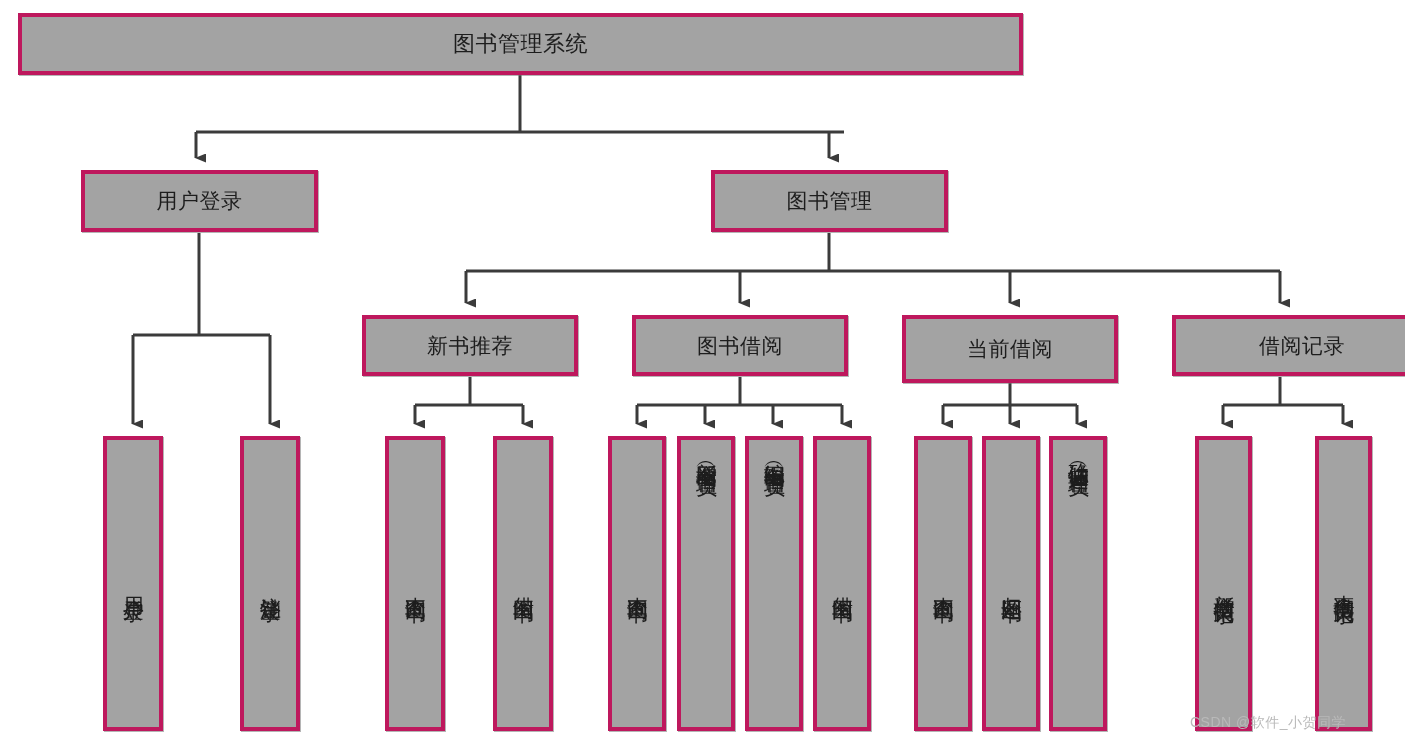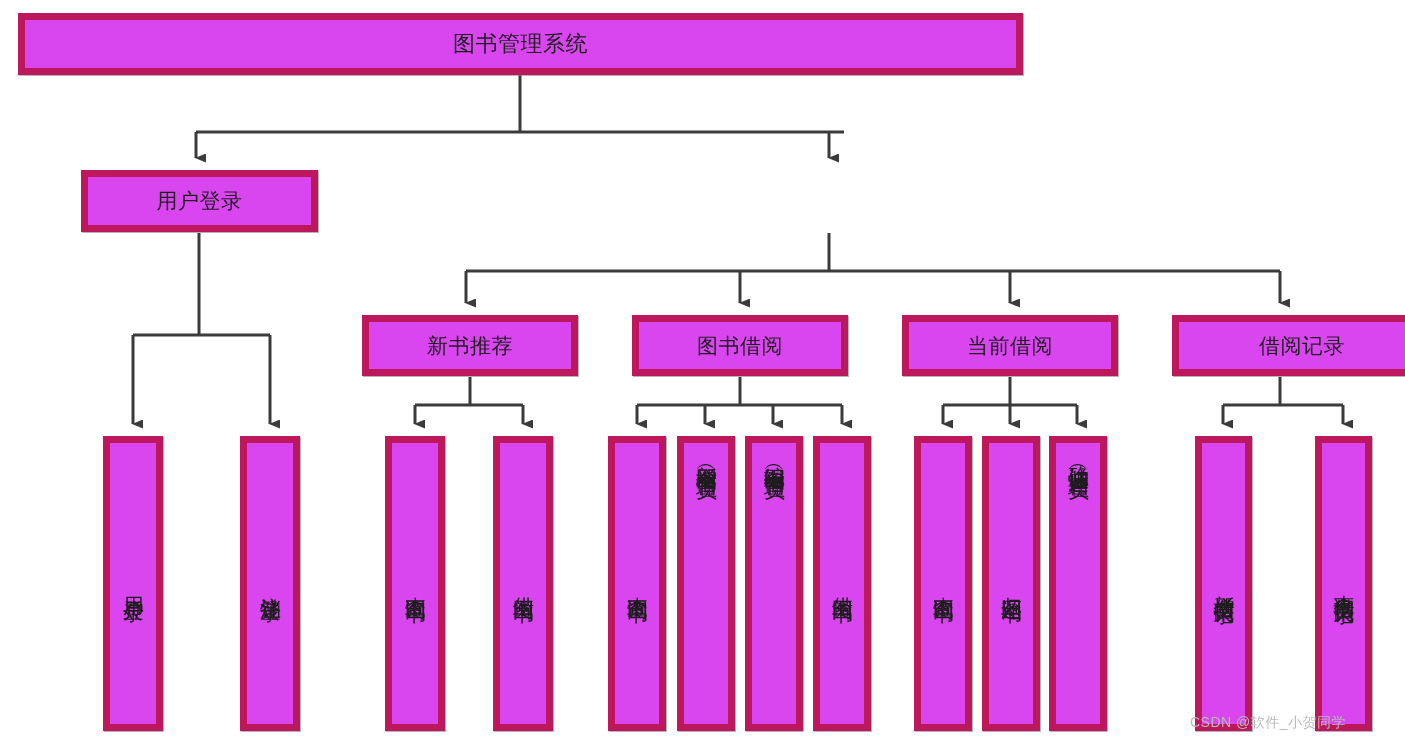--- a/index.html
+++ b/index.html
@@ -22,22 +22,22 @@
     position: absolute;
     left: 0;
     top: 0;
     width: 1405px;
     height: 747px;
     pointer-events: none;
   }
   .node {
     position: absolute;
     box-sizing: border-box;
-    background: #d946ef;
-    border: 7px solid #be185d;
+    background: #a3a3a3;
+    border: 4px solid #be185d;
     box-shadow: 1px 1px 0 0 rgba(120,120,120,0.55);
     display: flex;
     align-items: center;
     justify-content: center;
     color: #1d1d1d;
   }
   .node-label {
     display: block;
     white-space: nowrap;
     letter-spacing: 0.5px;
@@ -132,28 +132,31 @@
     </g>
   </svg>
 
   <div class="node horiz root" style="left:18px; top:13px; width:1005px; height:62px;">
     <span class="node-label">图书管理系统</span>
   </div>
 
   <div class="node horiz" style="left:81px; top:170px; width:237px; height:62px;">
     <span class="node-label">用户登录</span>
   </div>
+  <div class="node horiz" style="left:711px; top:170px; width:237px; height:62px;">
+    <span class="node-label">图书管理</span>
+  </div>
 
   <div class="node horiz" style="left:632px; top:315px; width:216px; height:61px;">
     <span class="node-label">图书借阅</span>
   </div>
   <div class="node horiz" style="left:362px; top:315px; width:216px; height:61px;">
     <span class="node-label">新书推荐</span>
   </div>
-  <div class="node horiz" style="left:902px; top:315px; width:216px; height:61px;">
+  <div class="node horiz" style="left:902px; top:315px; width:216px; height:68px;">
     <span class="node-label">当前借阅</span>
   </div>
   <div class="node horiz" style="left:1172px; top:315px; width:260px; height:61px;">
     <span class="node-label">借阅记录</span>
   </div>
 
   <div class="node vert" style="left:103px; top:436px; width:60px; height:295px;">
     <span class="node-label">用户登录</span>
   </div>
   <div class="node vert" style="left:240px; top:436px; width:60px; height:295px;">

